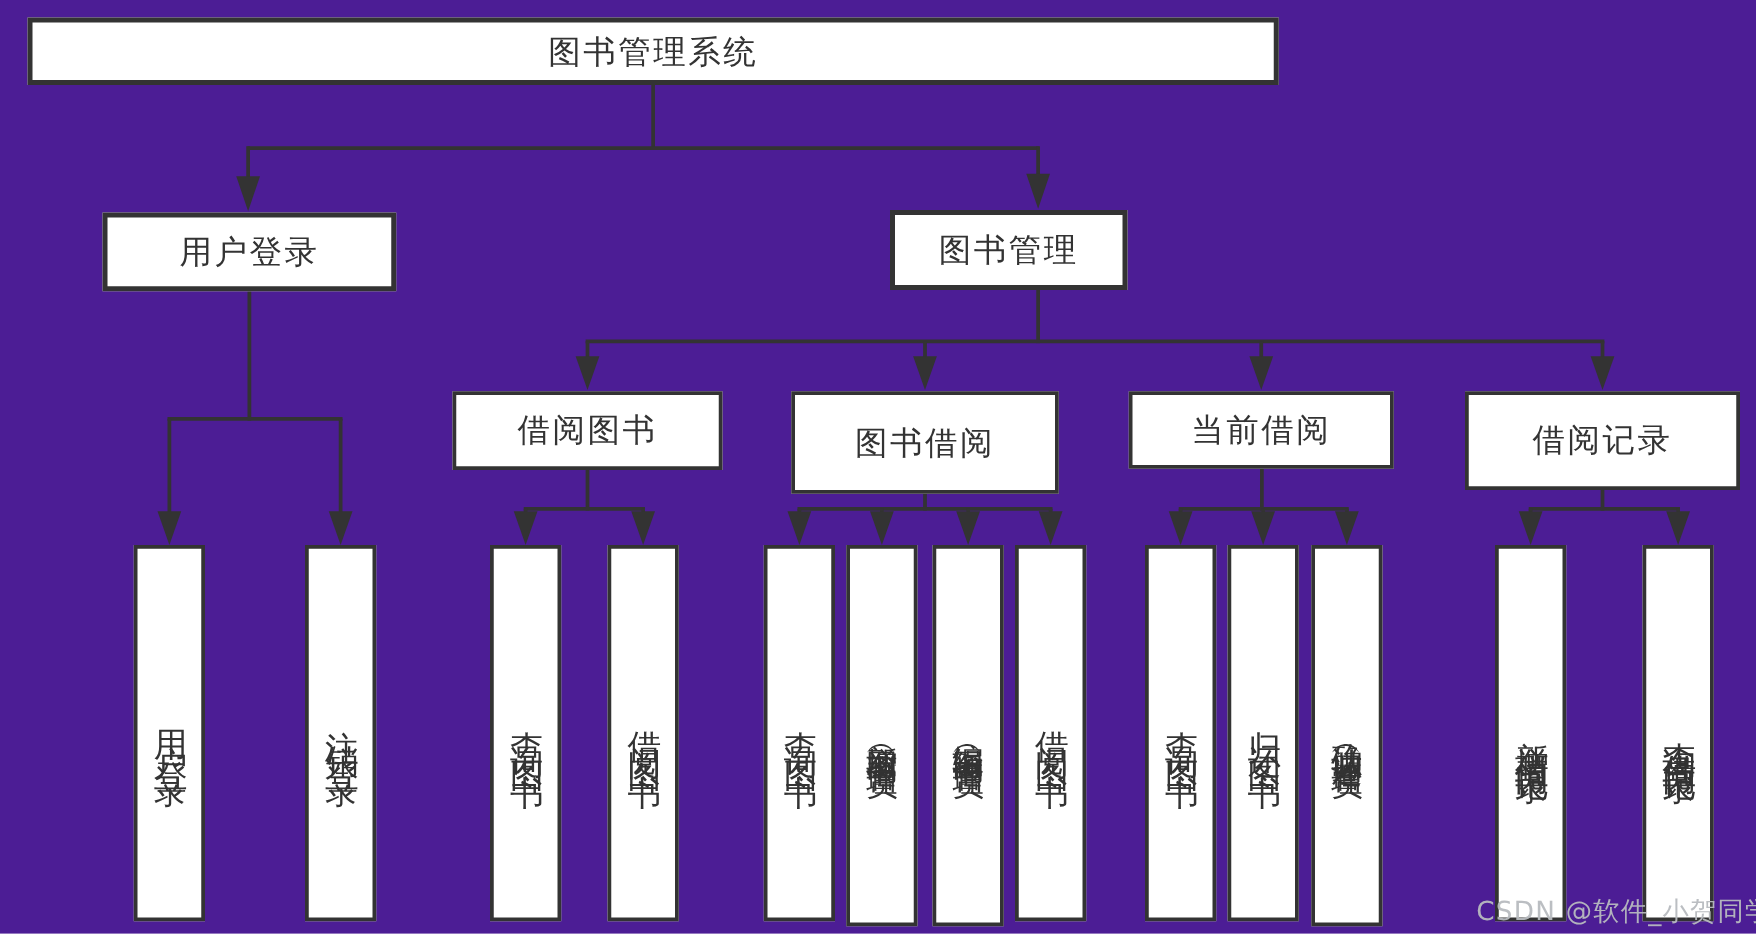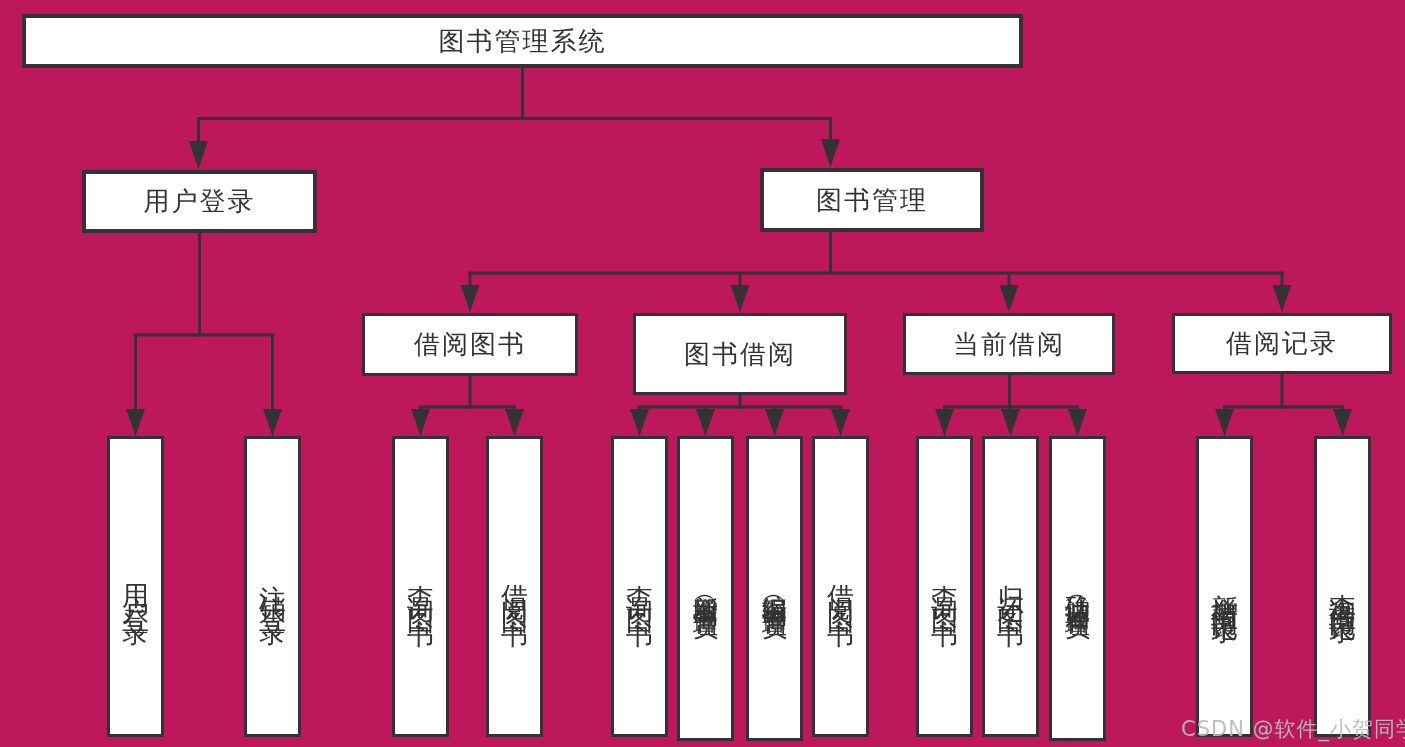--- a/index.html
+++ b/index.html
@@ -1,20 +1,20 @@
 <!DOCTYPE html>
 <html><head>
 <meta charset="utf-8">
 <style>
   html, body { margin: 0; padding: 0; background: #ffffff; }
   .canvas {
     position: relative;
     width: 1405px;
     height: 747px;
-    background: #be185d;
+    background: #4c1d95;
     font-family: "DejaVu Sans", "Liberation Sans", sans-serif;
     color: #333333;
     overflow: hidden;
   }
   .connectors {
     position: absolute;
     left: 0; top: 0;
     width: 1405px; height: 747px;
   }
   .box {
@@ -123,34 +123,34 @@
     </g>
   </svg>
 
   <div class="box hbox thick" style="left:22px; top:14px; width:1001px; height:54px;">
     <span>图书管理系统</span>
   </div>
 
   <div class="box hbox thick" style="left:82px; top:170px; width:235px; height:63px;">
     <span>用户登录</span>
   </div>
-  <div class="box hbox thick" style="left:712px; top:168px; width:224px; height:64px;margin-left:48px;">
+  <div class="box hbox thick" style="left:712px; top:168px; width:190px; height:64px;">
     <span>图书管理</span>
   </div>
 
   <div class="box hbox" style="left:362px; top:313px; width:216px; height:63px;">
     <span>借阅图书</span>
   </div>
   <div class="box hbox" style="left:633px; top:313px; width:214px; height:82px;">
     <span>图书借阅</span>
   </div>
   <div class="box hbox" style="left:903px; top:313px; width:212px; height:62px;">
     <span>当前借阅</span>
   </div>
-  <div class="box hbox" style="left:1172px; top:313px; width:220px; height:61px;">
+  <div class="box hbox" style="left:1172px; top:313px; width:220px; height:79px;">
     <span>借阅记录</span>
   </div>
 
   <div class="box vbox v4" style="left:107px; top:436px; width:57px; height:301px;">
     <span>用户登录</span>
   </div>
   <div class="box vbox v4" style="left:244px; top:436px; width:57px; height:301px;">
     <span>注销登录</span>
   </div>
 

